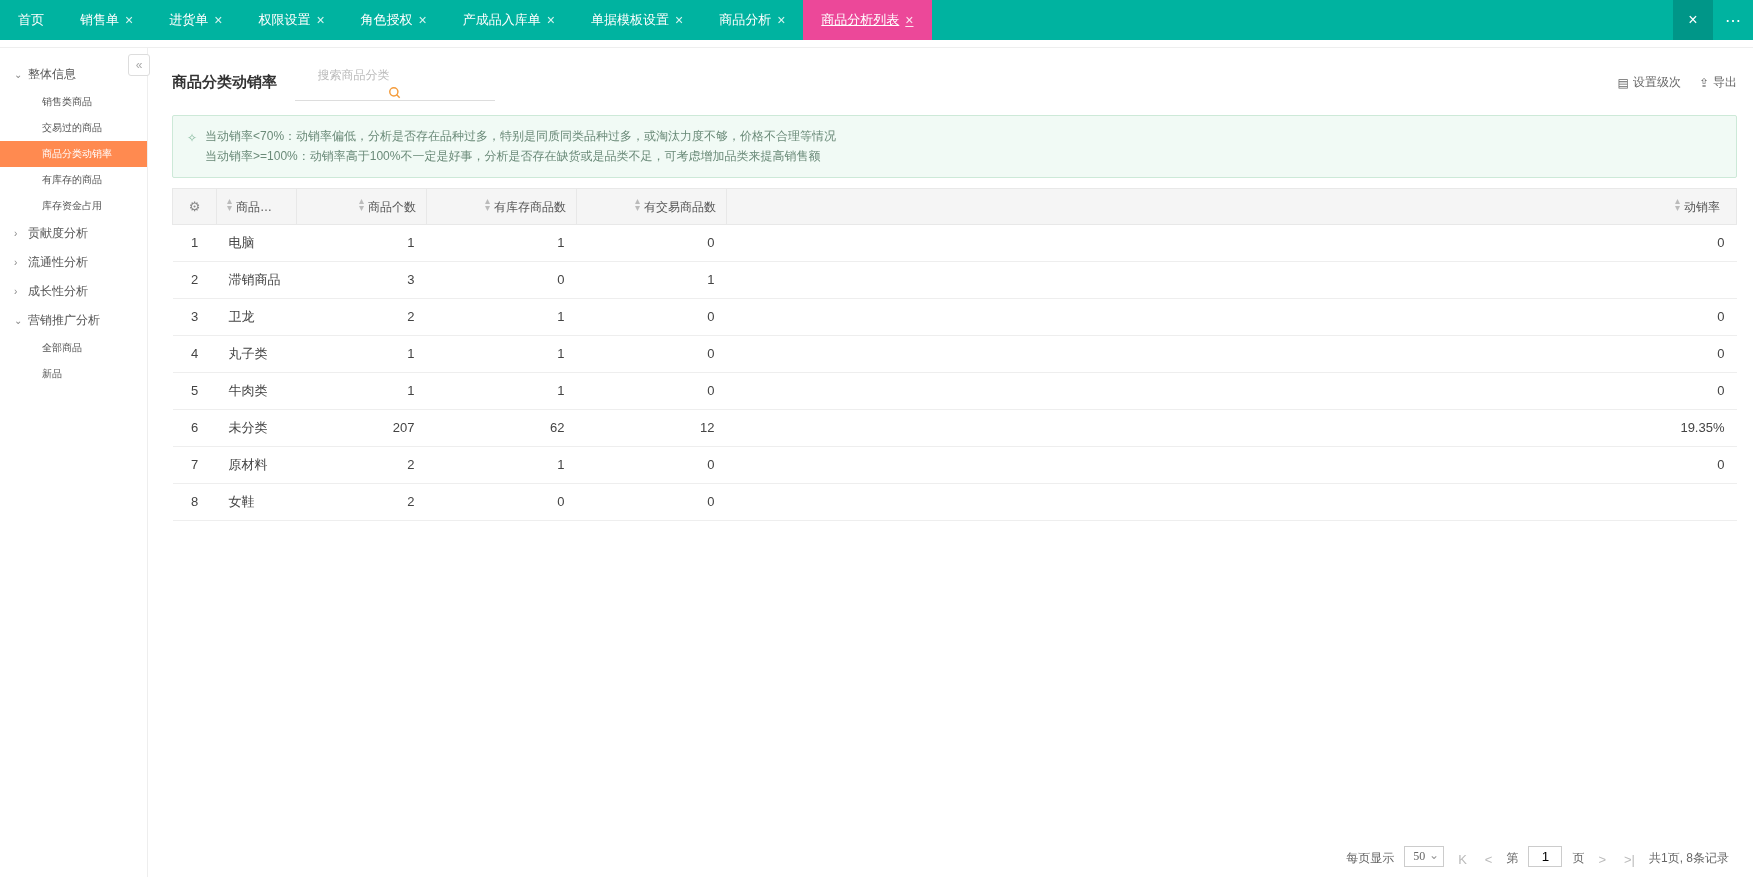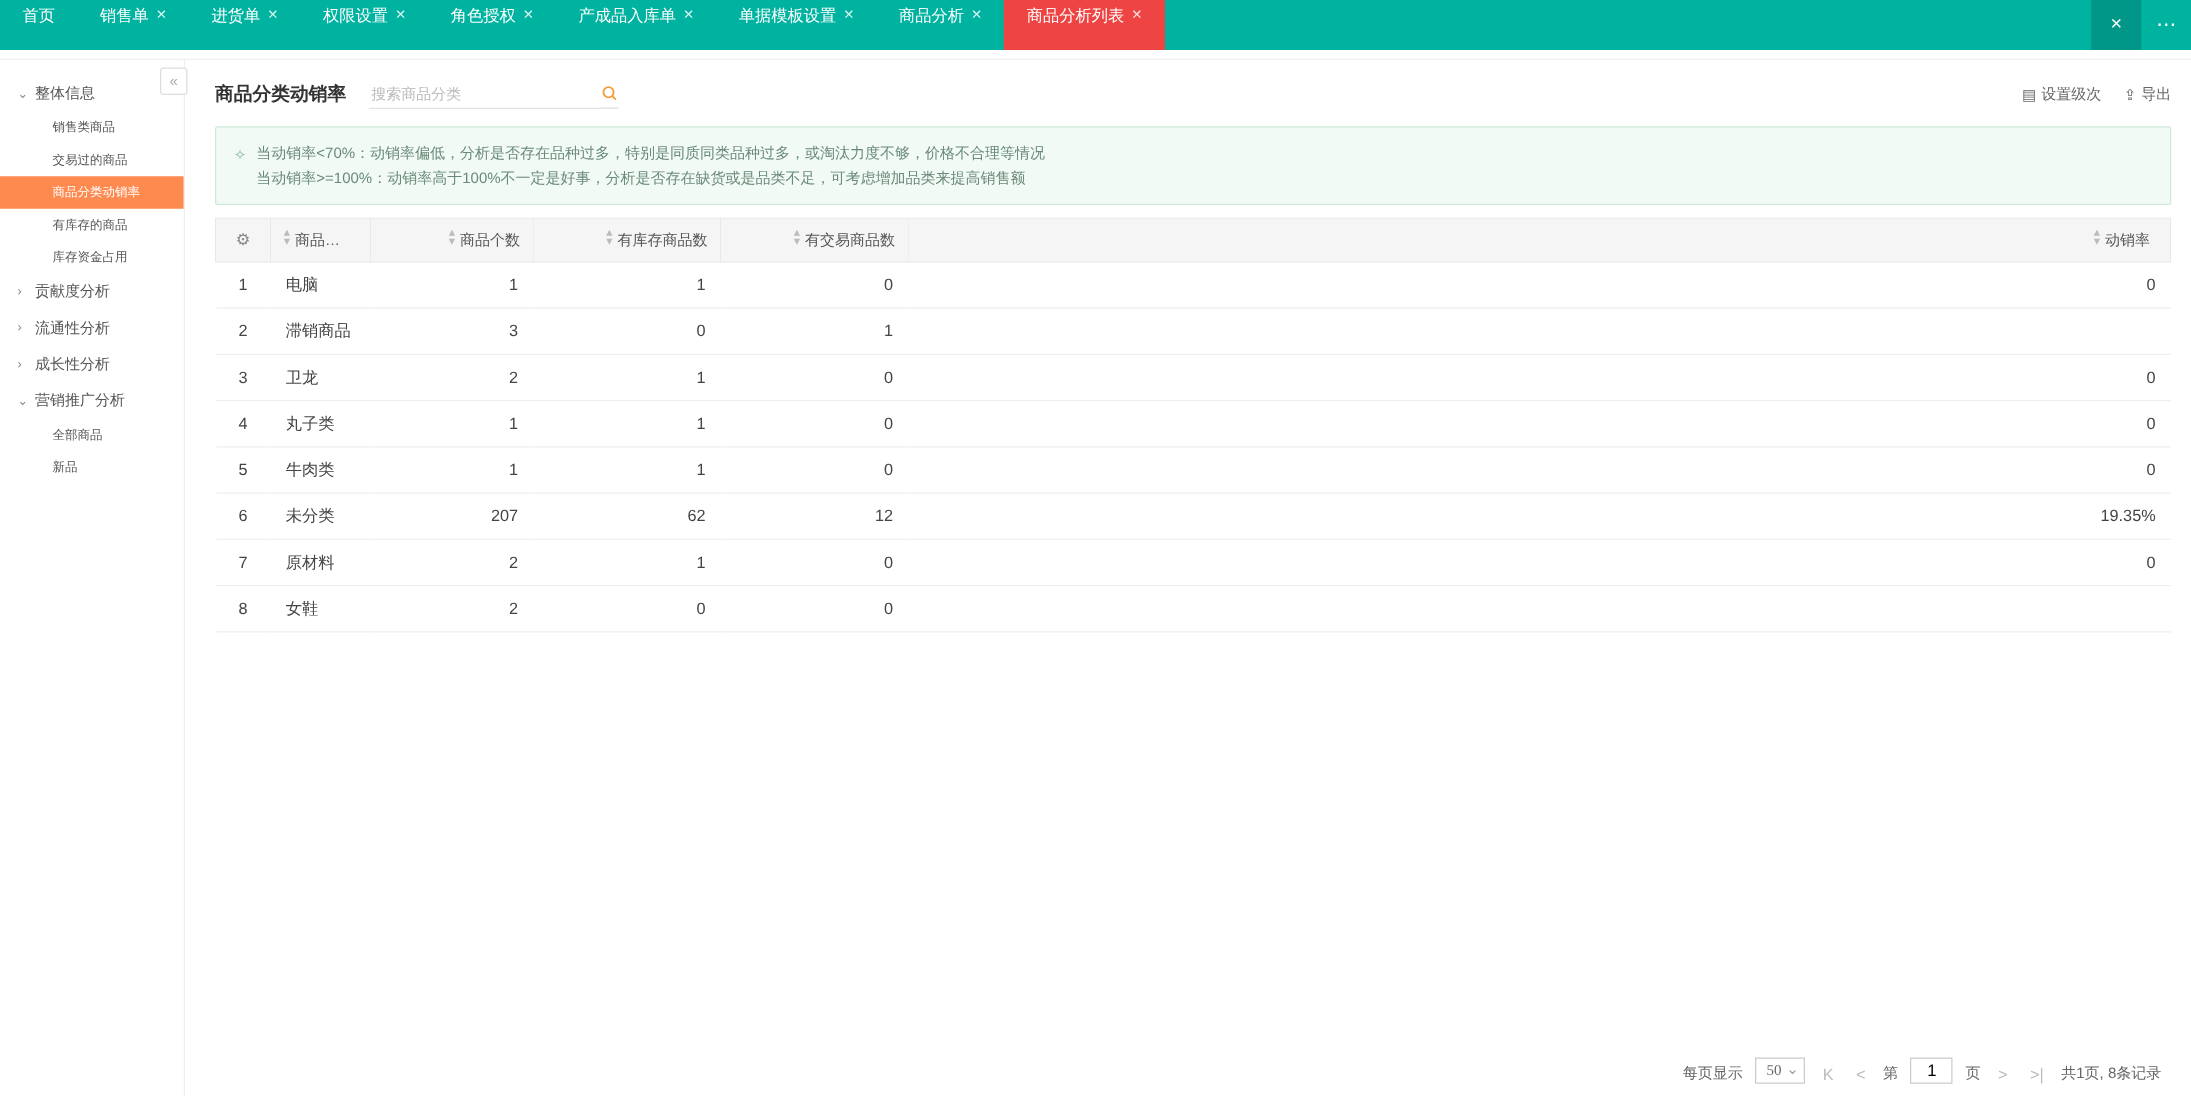--- a/index.html
+++ b/index.html
@@ -1,35 +1,35 @@
 <!DOCTYPE html>
 <html><head>
 <meta charset="utf-8">
 <style>
 * { margin:0; padding:0; box-sizing:border-box; }
 body { font-family:"Microsoft YaHei","PingFang SC",Arial,sans-serif; font-size:12px; color:#333; background:#fff; width:1753px; height:877px; overflow:hidden; }
 .tabs-bar { background:#00b3a0; height:40px; display:flex; align-items:stretch; color:#fff; position:relative; }
-.tab { padding:4px 18px; display:flex; align-items:flex-start; gap:6px; cursor:pointer; font-size:13px; white-space:nowrap; }
-.tab.active { background:#ef4444; }
+.tab { padding:18px 18px; display:flex; align-items:center; gap:6px; cursor:pointer; font-size:13px; white-space:nowrap; }
+.tab.active { background:#ec4899;text-decoration:underline; }
 .tab-close { font-size:14px; line-height:1; opacity:.85; cursor:pointer; }
 .tabs-right { position:absolute; right:0; top:0; height:40px; display:flex; align-items:center; }
 .tabs-right-btn { width:40px; height:40px; display:flex; align-items:center; justify-content:center; font-size:16px; cursor:pointer; }
 .tabs-right-btn:first-child { background:#009688; }
 .secondary-bar { height:8px; background:#fff; border-bottom:1px solid #eee; }
 .body-wrap { display:flex; height:calc(877px - 40px - 8px); position:relative; }
 .sidebar { width:148px; border-right:1px solid #eee; padding-top:12px; background:#fff; overflow-y:auto; }
 .side-group-head { padding:6px 14px; color:#555; cursor:pointer; display:flex; align-items:center; gap:4px; font-size:12px; }
 .side-caret { font-size:10px; color:#888; width:10px; display:inline-block; }
 .side-item { padding:6px 0 6px 42px; color:#555; cursor:pointer; font-size:10px; }
 .side-item.active { background:#ff8a50; color:#fff; padding-left:42px; }
 .collapse-btn { position:absolute; left:128px; top:6px; width:22px; height:22px; border:1px solid #ddd; border-radius:3px; display:flex; align-items:center; justify-content:center; background:#fff; cursor:pointer; color:#aaa; font-size:12px; z-index:5; }
 .main { flex:1; padding:10px 16px 0 24px; display:flex; flex-direction:column; position:relative; }
 .main-head { display:flex; align-items:center; gap:18px; padding:6px 0 14px 0; }
 .page-title { font-size:15px; font-weight:600; color:#333; }
-.search-wrap { display:flex; align-items:center; border-bottom:1px solid #ddd; width:200px; }
+.search-wrap { display:flex; align-items:center; border-bottom:1px solid #ddd; width:200px;flex-direction:column; }
 .search-input { border:none; outline:none; font-size:12px; padding:4px 2px; flex:1; color:#333; }
 .search-input::placeholder { color:#bbb; }
 .search-icon { color:#f49c3c; font-size:14px; cursor:pointer; }
 .head-actions { margin-left:auto; display:flex; gap:18px; color:#666; }
 .head-action { display:flex; align-items:center; gap:4px; cursor:pointer; }
 .tip-box { border:1px solid #cde9d8; background:#f1faf5; border-radius:2px; padding:10px 14px; color:#6a8a78; font-size:12px; line-height:1.7; display:flex; gap:8px; }
 .tip-icon { color:#8fbfa5; margin-top:2px; }
 .table-zone { flex:1; display:flex; flex-direction:column; margin-top:10px; overflow:hidden; }
 .tbl { width:100%; border-collapse:collapse; table-layout:fixed; }
 .tbl th { background:#f5f5f5; border:1px solid #e8e8e8; padding:8px 10px; font-weight:normal; color:#555; font-size:12px; position:relative; }

